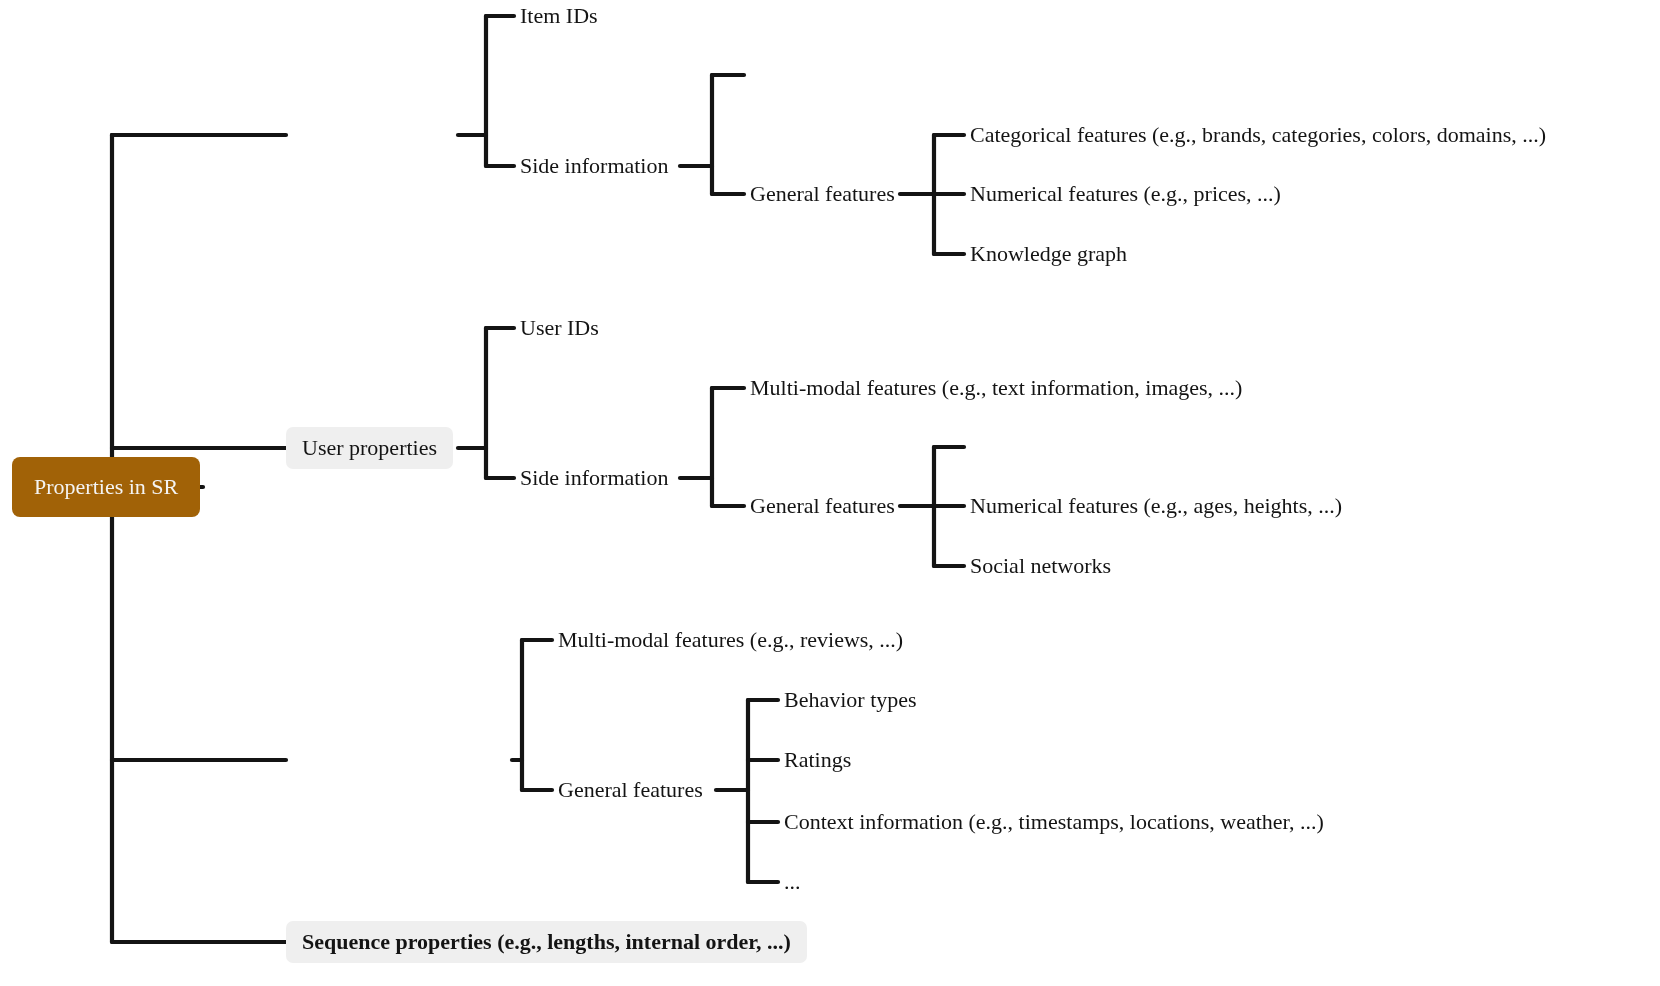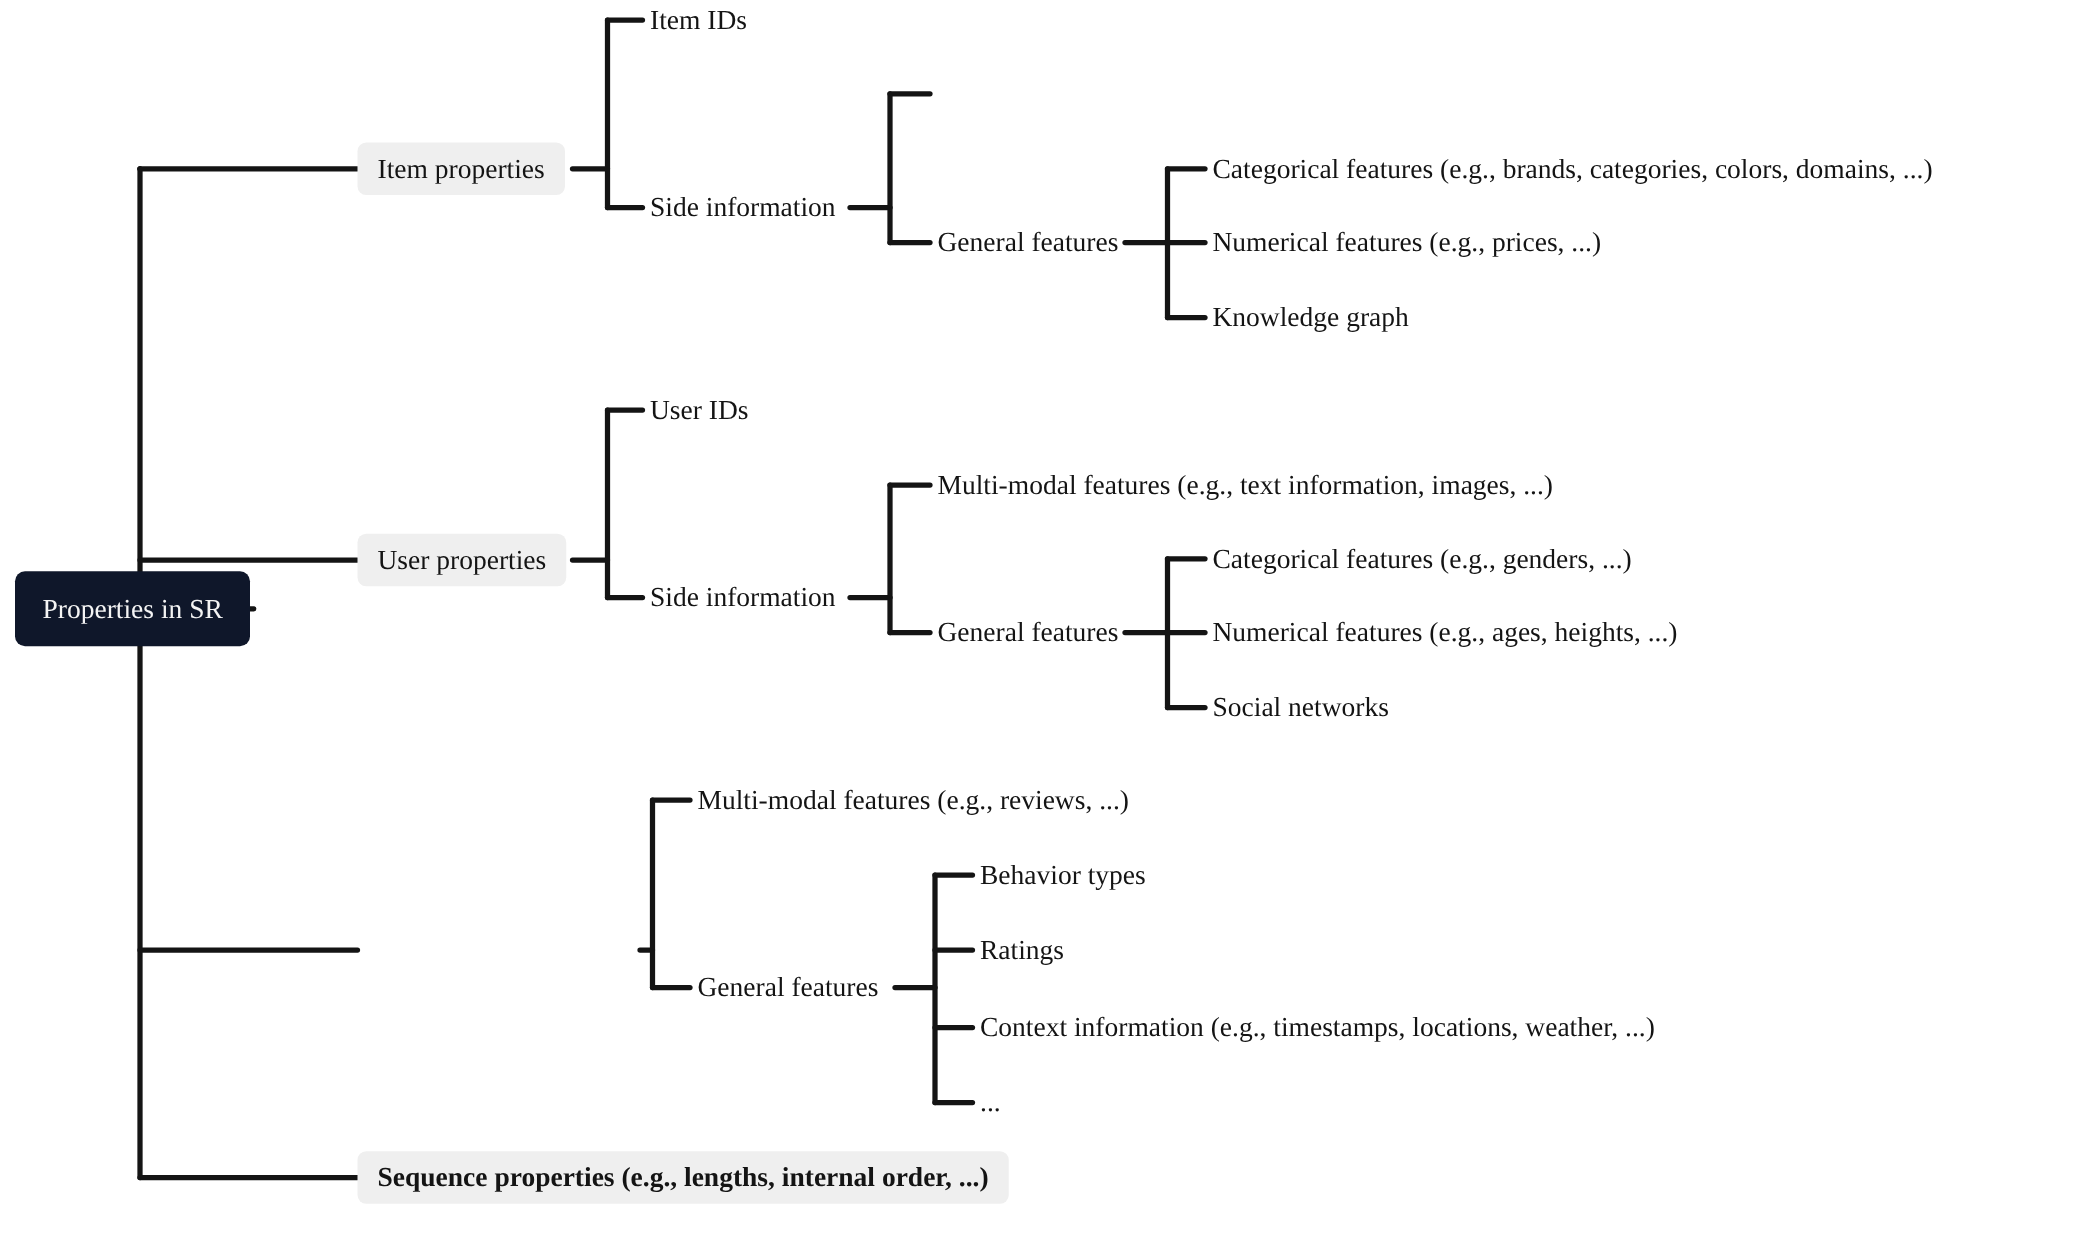--- a/index.html
+++ b/index.html
@@ -31,21 +31,21 @@
     color: #141414;
     transform: translateY(-50%);
   }
   .node.boxed {
     background: #efefef;
     border-radius: 7px;
     padding: 10px 16px;
     color: #141414;
   }
   .node.root {
-    background: #0f172a;
+    background: #a16207;
     border-radius: 8px;
     padding: 19px 22px;
     color: #f4f4f4;
   }
 </style>
 </head>
 <body>
 
 <div id="canvas">
 
@@ -103,23 +103,20 @@
       <path d="M 748 760 L 778 760"></path>
       <path d="M 748 822 L 778 822"></path>
       <path d="M 748 882 L 778 882"></path>
     </g>
   </svg>
 
   <div class="node root" style="left: 12px; top: 487px;">
     <span>Properties in SR</span>
   </div>
 
-  <div class="node boxed" style="left: 286px; top: 135px;">
-    <span>Item properties</span>
-  </div>
 
   <div class="node boxed" style="left: 286px; top: 448px;">
     <span>User properties</span>
   </div>
 
 
   <div class="node boxed" style="left: 286px; top: 942px; font-weight: bold;">
     <span>Sequence properties (e.g., lengths, internal order, ...)</span>
   </div>
 
@@ -157,23 +154,20 @@
   </div>
 
   <div class="node" style="left: 750px; top: 388px;">
     <span>Multi-modal features (e.g., text information, images, ...)</span>
   </div>
 
   <div class="node" style="left: 750px; top: 506px;">
     <span>General features</span>
   </div>
 
-  <div class="node" style="left: 970px; top: 447px;">
-    <span>Categorical features (e.g., genders, ...)</span>
-  </div>
 
   <div class="node" style="left: 970px; top: 506px;">
     <span>Numerical features (e.g., ages, heights, ...)</span>
   </div>
 
   <div class="node" style="left: 970px; top: 566px; text-align: center;">
     <span>Social networks</span>
   </div>
 
   <div class="node" style="left: 558px; top: 640px;">

